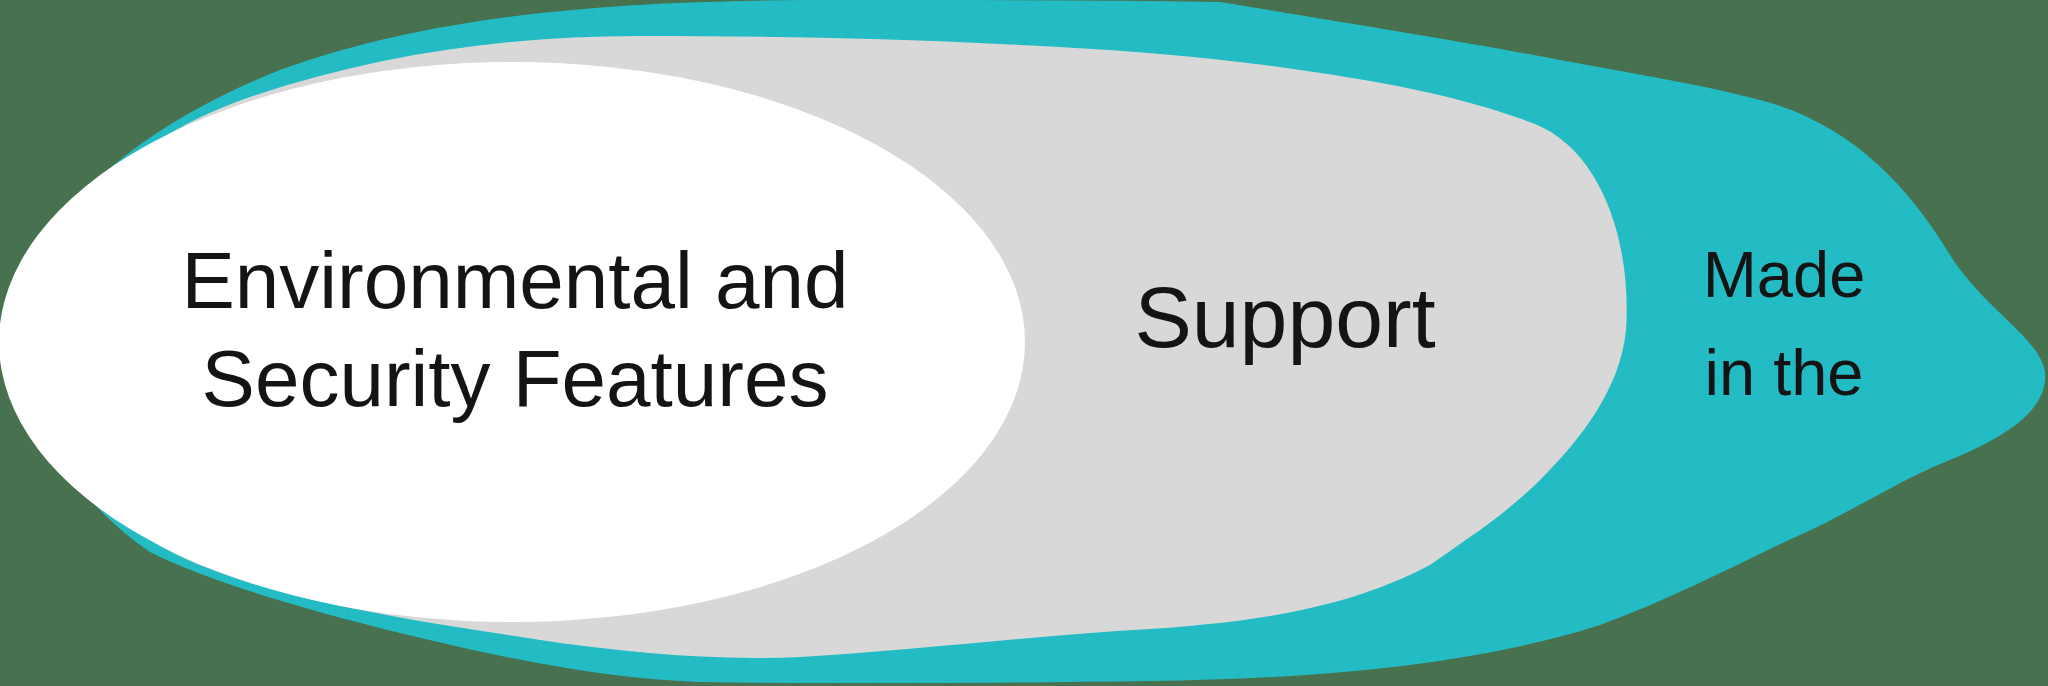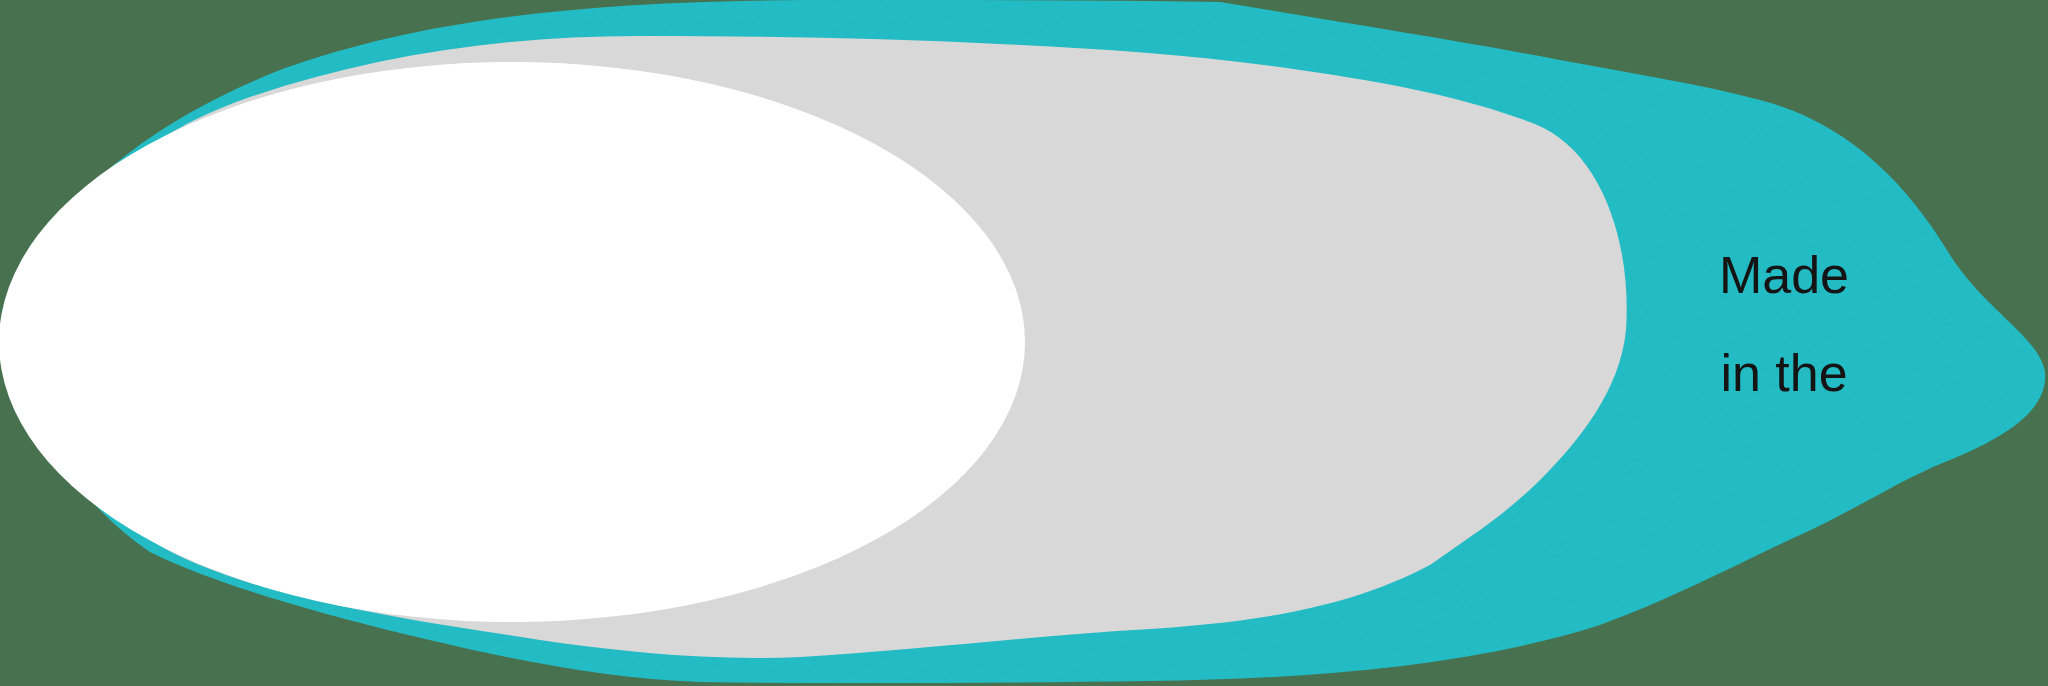--- a/index.html
+++ b/index.html
@@ -40,21 +40,21 @@
   }
   #label-middle {
     left: 1285px;
     top: 317px;
     font-size: 86px;
     line-height: 97px;
   }
   #label-outer {
     left: 1784px;
     top: 324px;
-    font-size: 52px;
+    font-size: 65px;
     line-height: 98px;
   }
 </style>
 </head>
 <body>
 
 <div id="canvas">
 
   <svg id="shapes" viewBox="0 0 2048 686" xmlns="http://www.w3.org/2000/svg">
     <defs>
@@ -112,22 +112,27 @@
              C 1345 610, 1250 622, 1150 629
              C 1040 635, 920 650, 800 657
              C 712 661, 622 652, 540 640
              C 425 622, 242 598, 150 540
              C 82 492, 28 418, 10 330
              Z" fill="#D8D8D8"></path>
 
     <ellipse cx="512" cy="342" rx="513" ry="280" fill="#FFFFFF"></ellipse>
   </svg>
 
+  <div class="ring-label" id="label-inner">
+    <span class="line">Environmental and</span>
+    <span class="line">Security Features</span>
+  </div>
 
   <div class="ring-label" id="label-middle">
+    <span class="line">Support</span>
   </div>
 
   <div class="ring-label" id="label-outer">
     <span class="line">Made</span>
     <span class="line">in the</span>
   </div>
 
 </div>
 
 </body></html>

